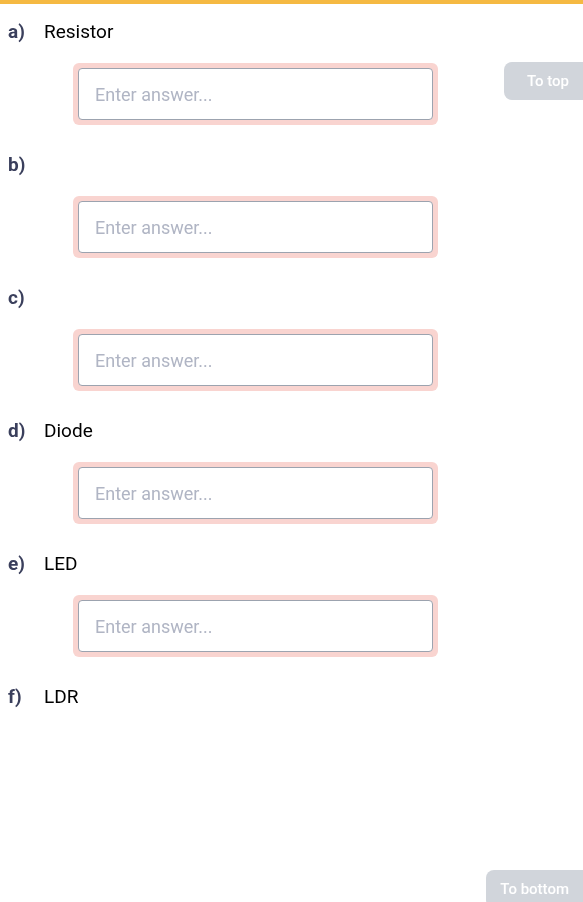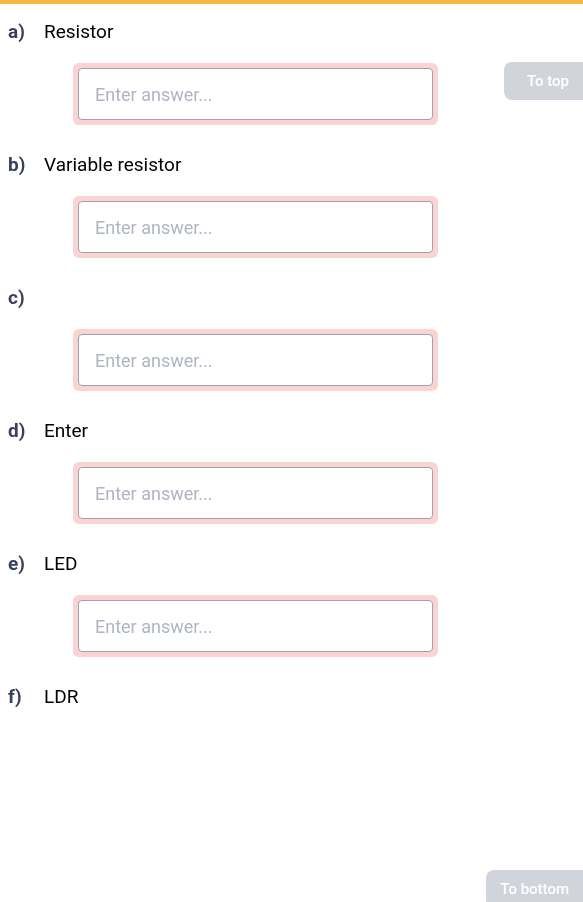--- a/index.html
+++ b/index.html
@@ -100,40 +100,39 @@
       <span class="question-label">Resistor</span>
     </div>
     <div class="input-wrapper">
       <input class="answer-input" type="text" placeholder="Enter answer..." style="">
     </div>
   </div>
 
   <div class="question-item">
     <div class="question-header">
       <span class="question-letter">b)</span>
-      <span class="question-label">Variable resistor</span>
     </div>
     <div class="input-wrapper">
       <input class="answer-input" type="text" placeholder="Enter answer..." style="">
     </div>
   </div>
 
   <div class="question-item">
     <div class="question-header">
       <span class="question-letter">c)</span>
     </div>
     <div class="input-wrapper">
       <input class="answer-input" type="text" placeholder="Enter answer..." style="">
     </div>
   </div>
 
   <div class="question-item">
     <div class="question-header">
       <span class="question-letter">d)</span>
-      <span class="question-label">Enter</span>
+      <span class="question-label">Diode</span>
     </div>
     <div class="input-wrapper">
       <input class="answer-input" type="text" placeholder="Enter answer..." style="">
     </div>
   </div>
 
   <div class="question-item">
     <div class="question-header">
       <span class="question-letter">e)</span>
       <span class="question-label">LED</span>

